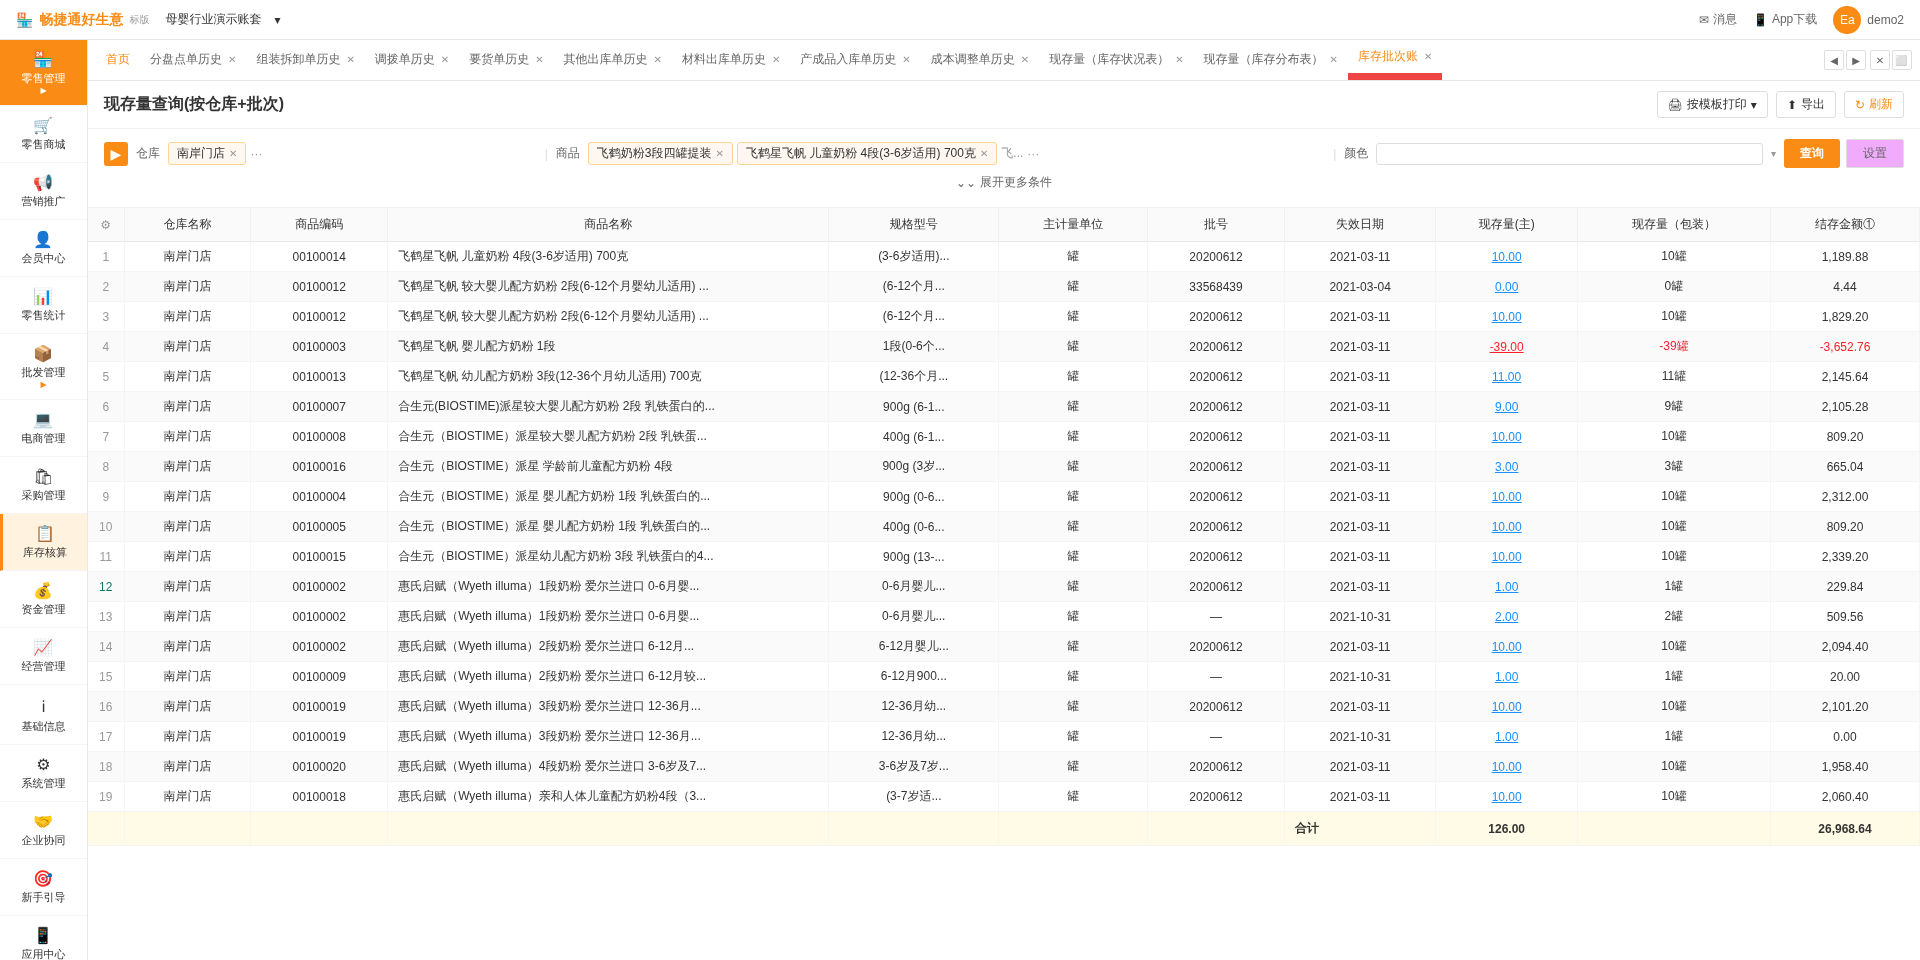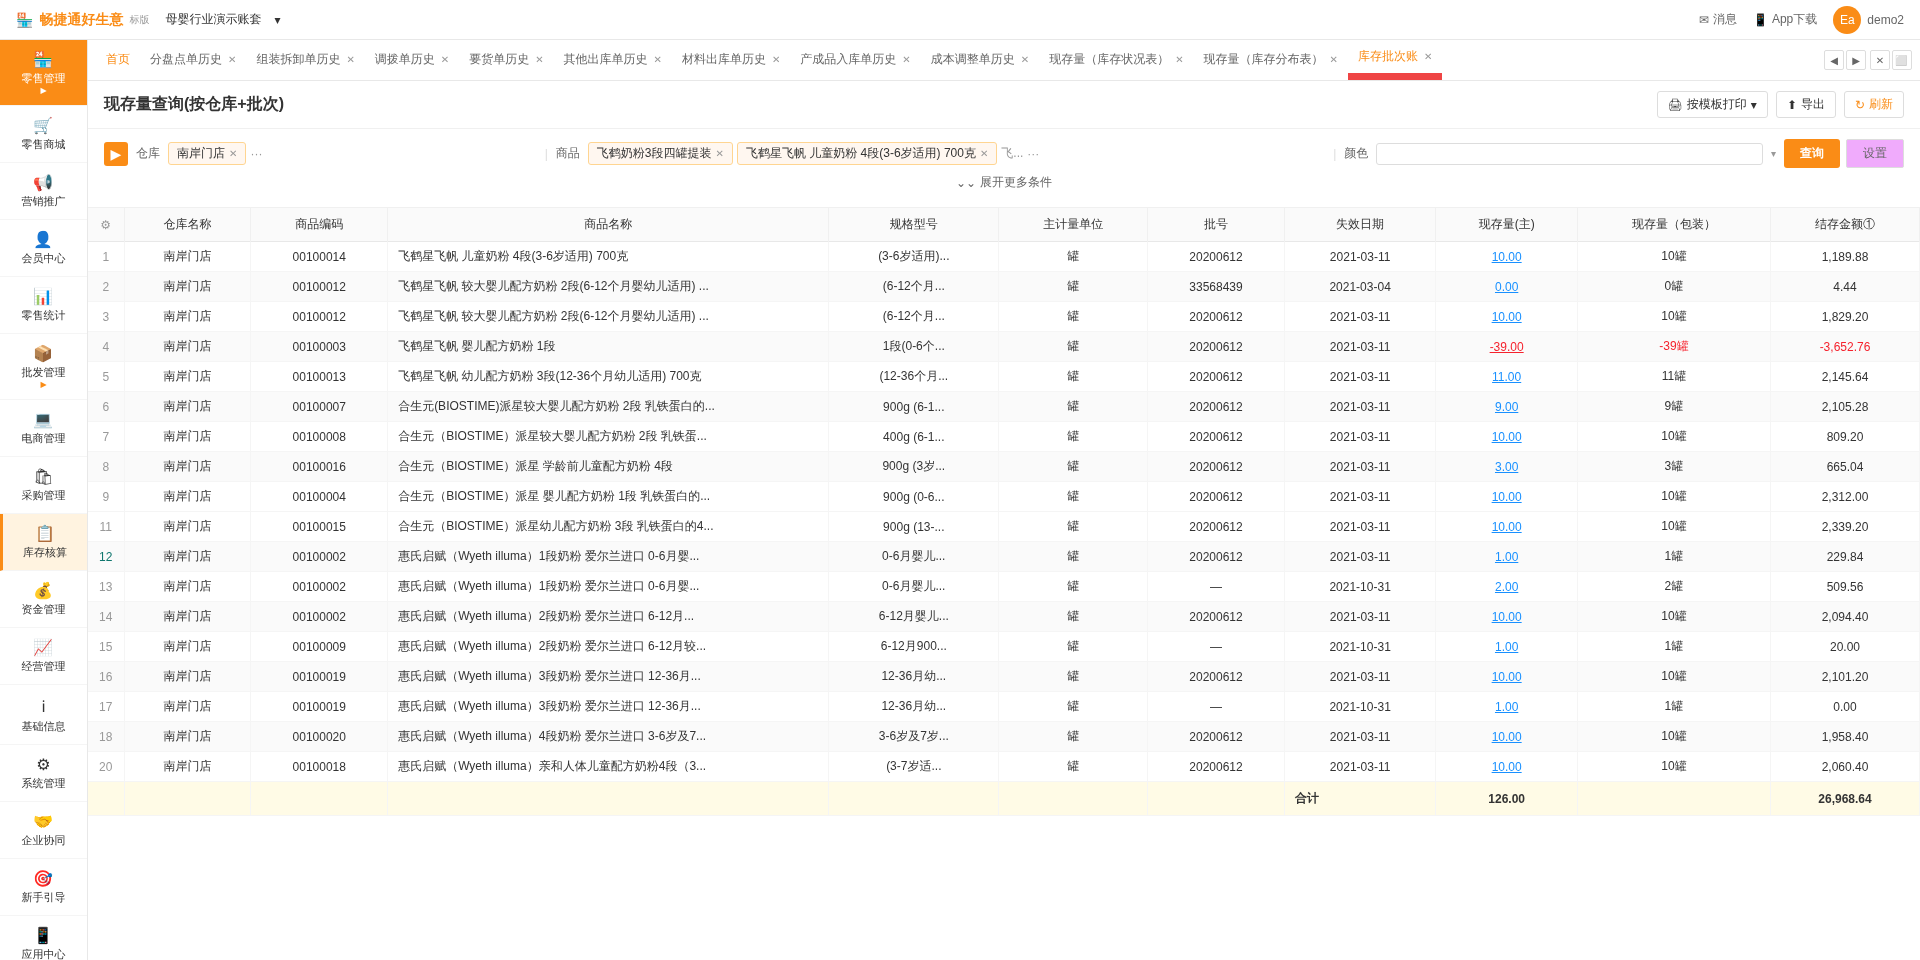--- a/index.html
+++ b/index.html
@@ -428,20 +428,33 @@
     <td>00100004</td>
     <td style="text-align:left; max-width:240px; overflow:hidden; text-overflow:ellipsis; white-space:nowrap;">合生元（BIOSTIME）派星 婴儿配方奶粉 1段 乳铁蛋白的...</td>
     <td>900g (0-6...</td>
     <td>罐</td>
     <td>20200612</td>
     <td>2021-03-11</td>
     <td style="text-decoration:underline; color:#1890ff; ">10.00</td>
     <td style="">10罐</td>
     <td style="">2,312.00</td>
   </tr>
+              <tr style="background: rgb(250, 250, 250);">
+    <td style="color:#999;">10</td>
+    <td>南岸门店</td>
+    <td>00100005</td>
+    <td style="text-align:left; max-width:240px; overflow:hidden; text-overflow:ellipsis; white-space:nowrap;">合生元（BIOSTIME）派星 婴儿配方奶粉 1段 乳铁蛋白的...</td>
+    <td>400g (0-6...</td>
+    <td>罐</td>
+    <td>20200612</td>
+    <td>2021-03-11</td>
+    <td style="text-decoration:underline; color:#1890ff; ">10.00</td>
+    <td style="">10罐</td>
+    <td style="">809.20</td>
+  </tr>
               <tr style="background: rgb(255, 255, 255);">
     <td style="color:#999;">11</td>
     <td>南岸门店</td>
     <td>00100015</td>
     <td style="text-align:left; max-width:240px; overflow:hidden; text-overflow:ellipsis; white-space:nowrap;">合生元（BIOSTIME）派星幼儿配方奶粉 3段 乳铁蛋白的4...</td>
     <td>900g (13-...</td>
     <td>罐</td>
     <td>20200612</td>
     <td>2021-03-11</td>
     <td style="text-decoration:underline; color:#1890ff; ">10.00</td>
@@ -533,21 +546,21 @@
     <td style="text-align:left; max-width:240px; overflow:hidden; text-overflow:ellipsis; white-space:nowrap;">惠氏启赋（Wyeth illuma）4段奶粉 爱尔兰进口 3-6岁及7...</td>
     <td>3-6岁及7岁...</td>
     <td>罐</td>
     <td>20200612</td>
     <td>2021-03-11</td>
     <td style="text-decoration:underline; color:#1890ff; ">10.00</td>
     <td style="">10罐</td>
     <td style="">1,958.40</td>
   </tr>
               <tr style="background: rgb(255, 255, 255);">
-    <td style="color:#999;">20</td>
+    <td style="color:#999;">19</td>
     <td>南岸门店</td>
     <td>00100018</td>
     <td style="text-align:left; max-width:240px; overflow:hidden; text-overflow:ellipsis; white-space:nowrap;">惠氏启赋（Wyeth illuma）亲和人体儿童配方奶粉4段（3...</td>
     <td>(3-7岁适...</td>
     <td>罐</td>
     <td>20200612</td>
     <td>2021-03-11</td>
     <td style="text-decoration:underline; color:#1890ff; ">10.00</td>
     <td style="">10罐</td>
     <td style="">2,060.40</td>

